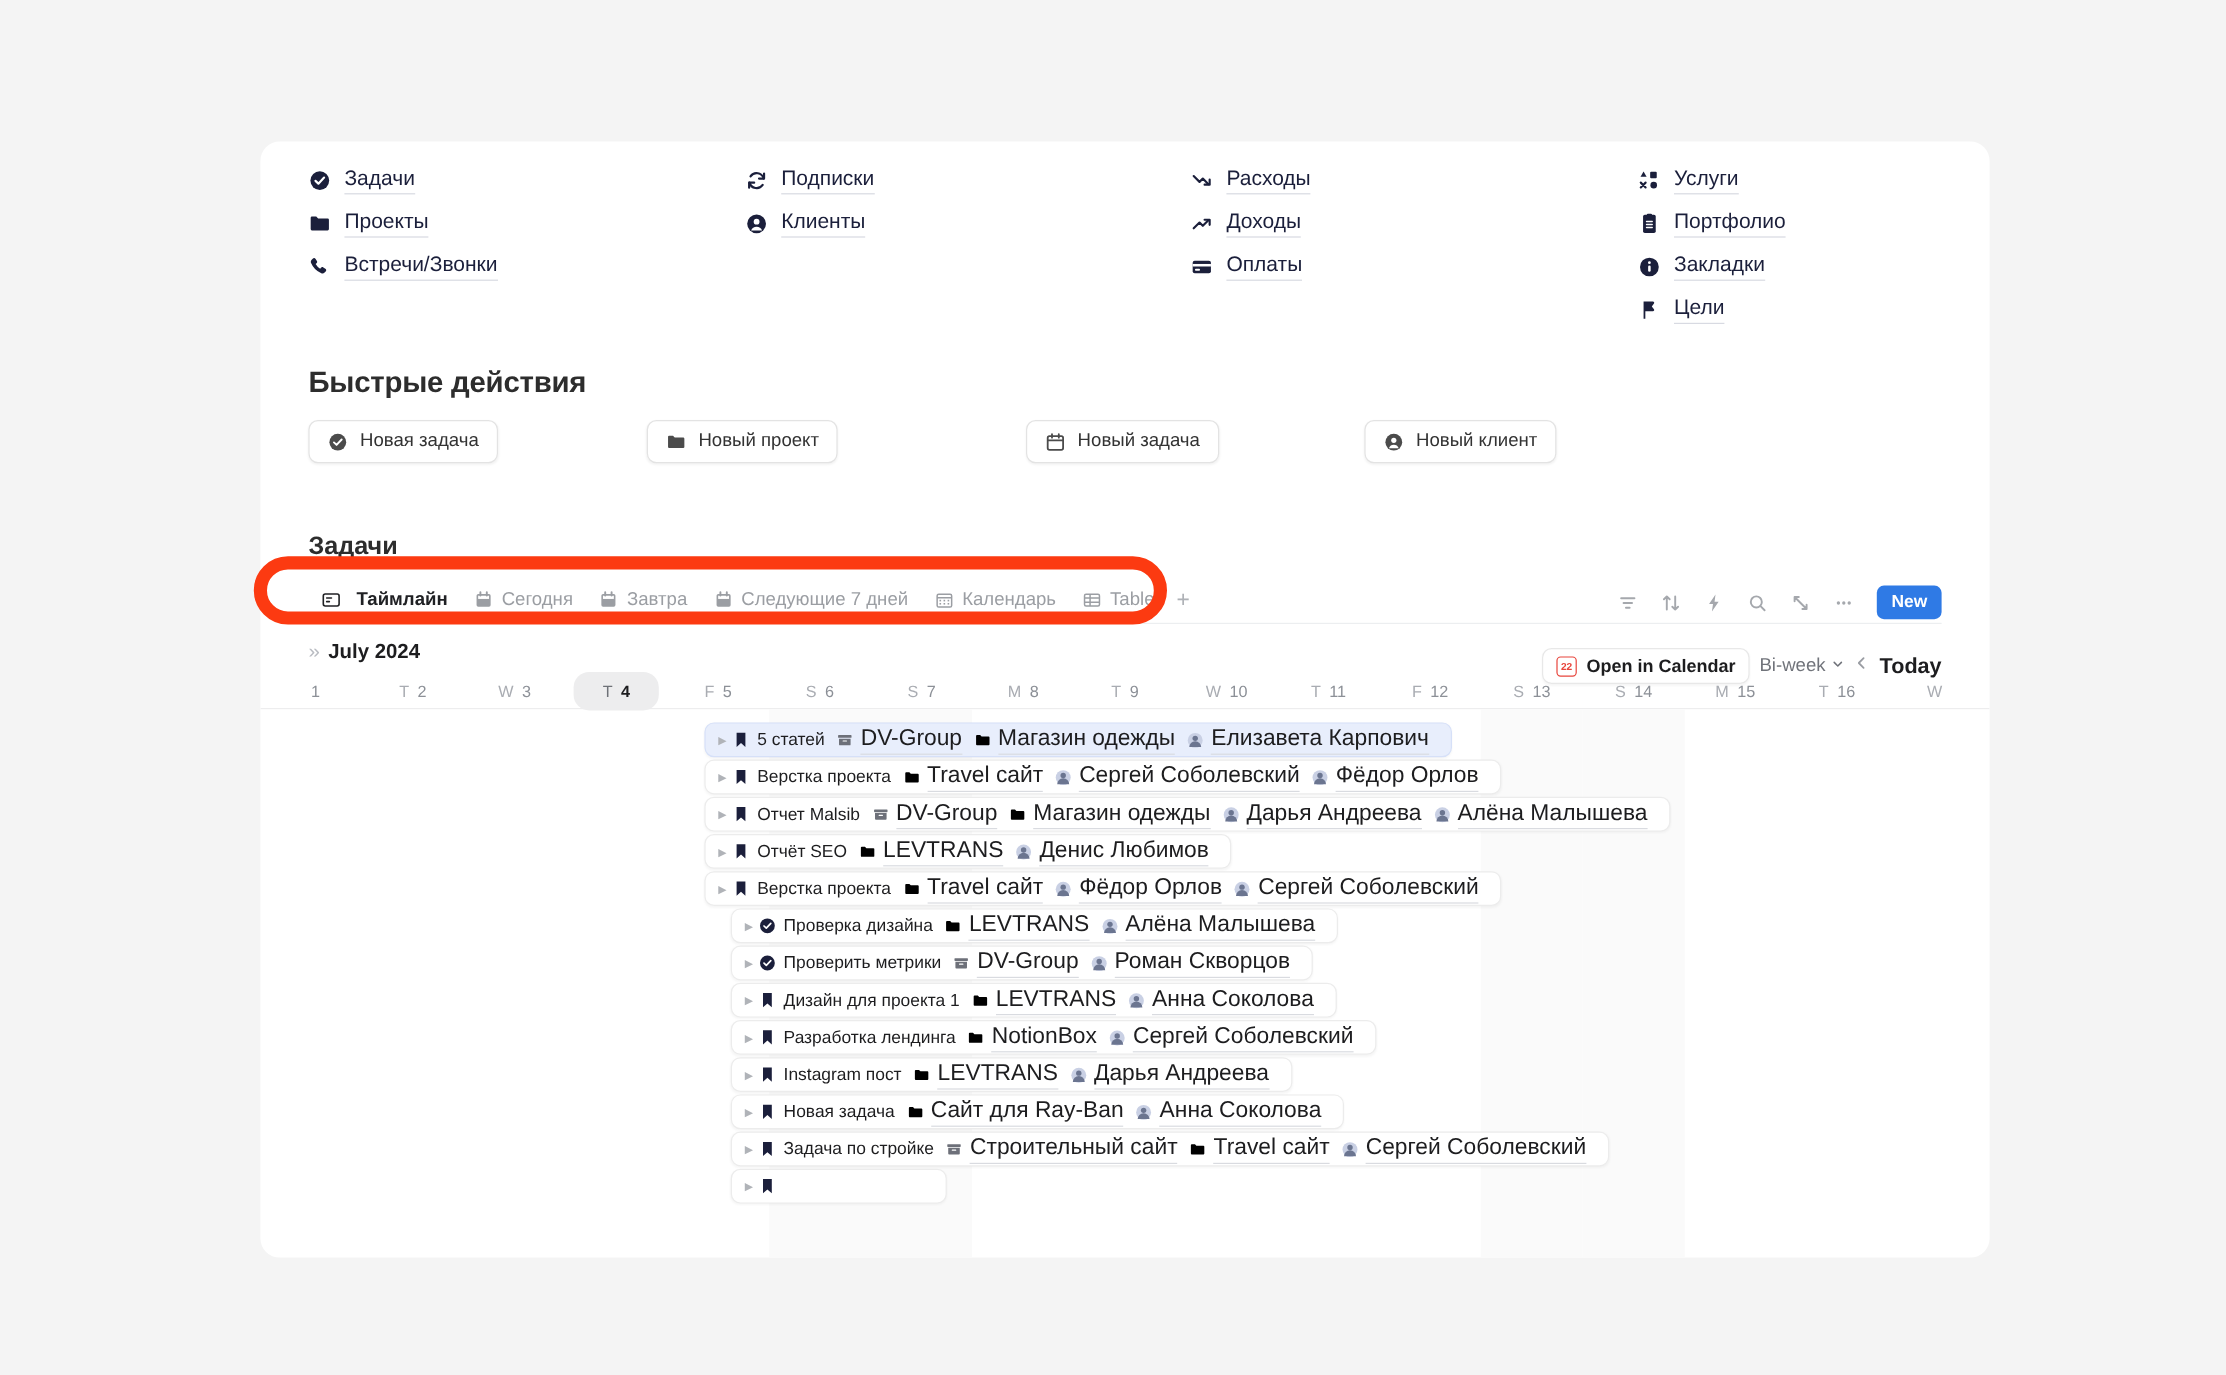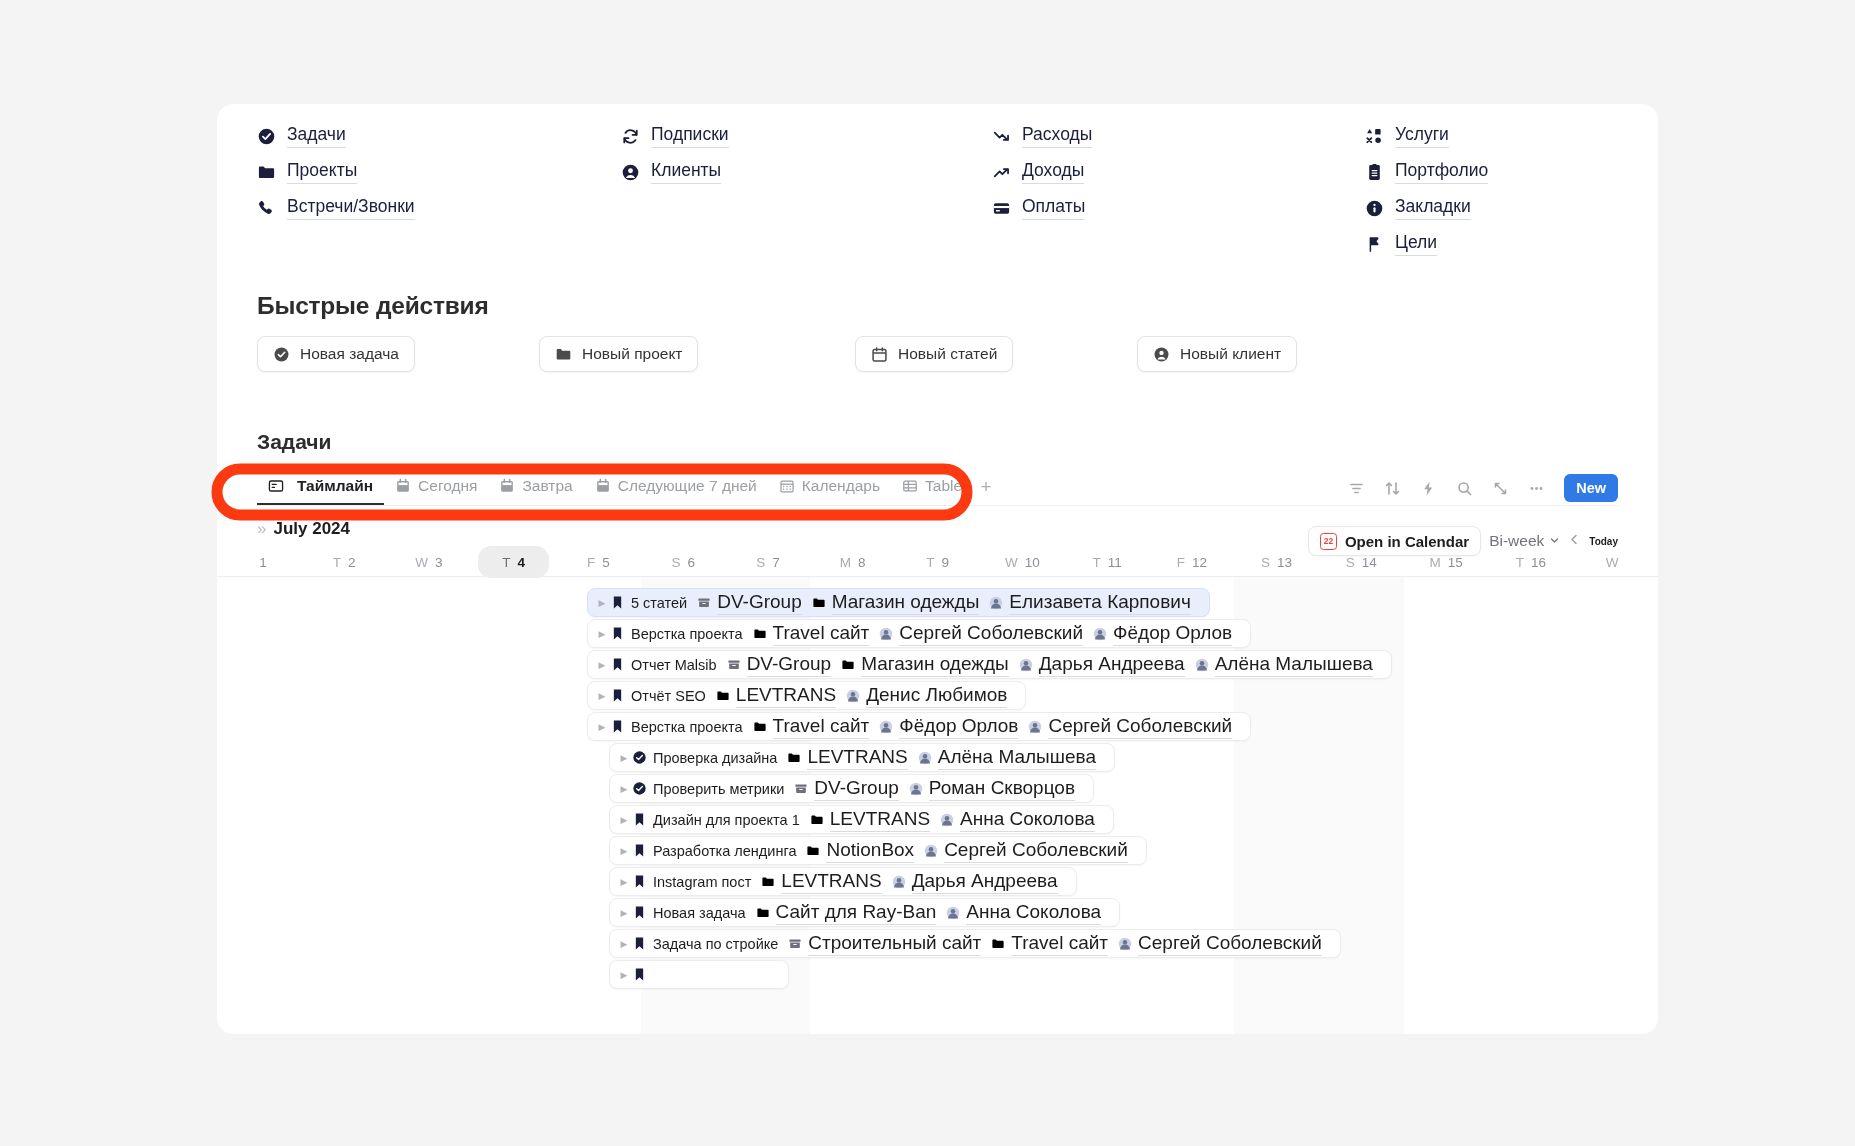--- a/index.html
+++ b/index.html
@@ -6,21 +6,21 @@
   html, body {
     width: 1855px; height: 1146px;
     background: #f4f4f4;
     font-family: "Liberation Sans", sans-serif;
     overflow: hidden;
   }
   .page { position: relative; width: 1855px; height: 1146px; background: #f4f4f4; }
 
   .card {
     position: absolute;
-    left: 217px; top: 104px;
+    left: 217px; top: 118px;
     width: 1441px; height: 930px;
     background: #ffffff;
     border-radius: 16px;
     overflow: hidden;
   }
 
   
   .nav-grid {
     position: absolute; left: 0; top: 0;
     width: 100%;
@@ -142,21 +142,21 @@
   }
   .cal-badge {
     width: 17px; height: 17px; border-radius: 3.5px;
     background:#fff; border: 1.5px solid #e8453c; color:#e8453c;
     font-size: 8.5px; font-weight: bold;
     display:flex; align-items:center; justify-content:center;
     line-height:1;
   }
   .tl-sel { display:flex; align-items:center; gap:5px; font-size:15.5px; color:#70737a; cursor:pointer; }
   .tl-prev { color:#9a9da3; font-size:16px; cursor:pointer; }
-  .tl-today { font-size:10px; font-weight:bold; color:#1d1d1f; cursor:pointer; }
+  .tl-today { font-size:18px; font-weight:bold; color:#1d1d1f; cursor:pointer; }
 
   .tl-days {
     position: relative; height: 28px;
     padding: 0 0 0 0;
     display: flex;
   }
   .day {
     flex: 1 0 0;
     display: flex; align-items: center; justify-content: center; gap: 7px;
     font-size: 13.5px; color: #a9acb2;
@@ -358,21 +358,21 @@
             <span>Новый проект</span>
           </div></div>
         <div><div class="qa-btn">
             <span class="qa-ico">
               <svg width="17" height="17" viewBox="0 0 18 18">
                 <rect x="2.2" y="3.6" width="13.6" height="12.2" rx="1.6" fill="none" stroke="currentColor" stroke-width="1.6"></rect>
                 <path d="M2.2 7.4h13.6" stroke="currentColor" stroke-width="1.6"></path>
                 <path d="M6 2v3M12 2v3" stroke="currentColor" stroke-width="1.6" stroke-linecap="round"></path>
               </svg>
             </span>
-            <span>Новый статей</span>
+            <span>Новый задача</span>
           </div></div>
         <div><div class="qa-btn">
             <span class="qa-ico">
               <svg width="17" height="17" viewBox="0 0 18 18">
                 <circle cx="9" cy="9" r="7.4" fill="currentColor"></circle>
                 <circle cx="9" cy="7.3" r="2.3" fill="#fff"></circle>
                 <path d="M4.7 14.3a4.6 4.6 0 0 1 8.6 0z" fill="#fff"></path>
               </svg>
             </span>
             <span>Новый клиент</span>

